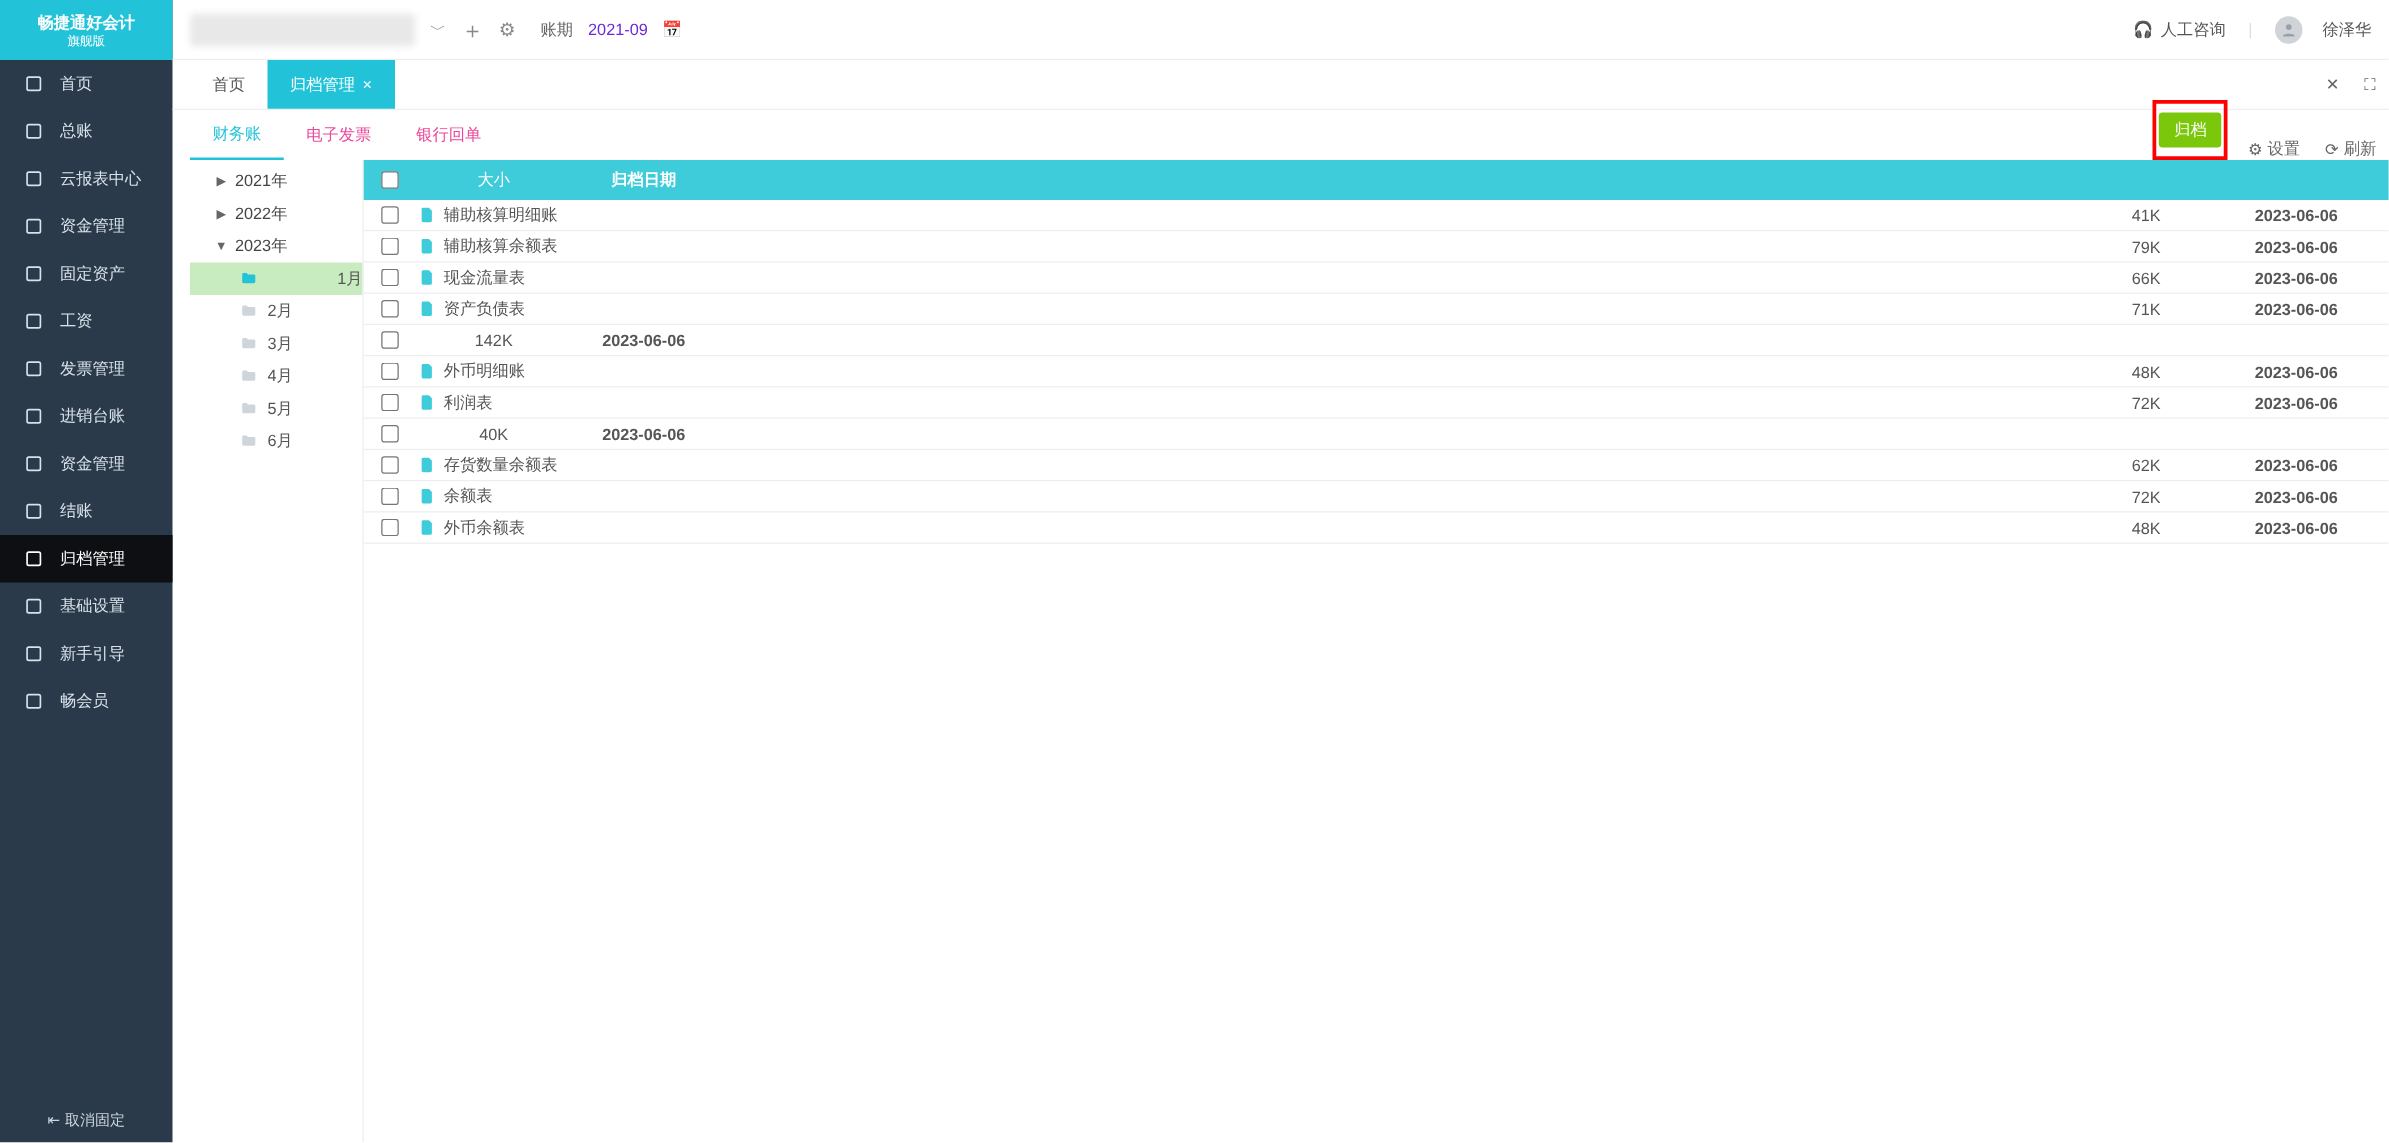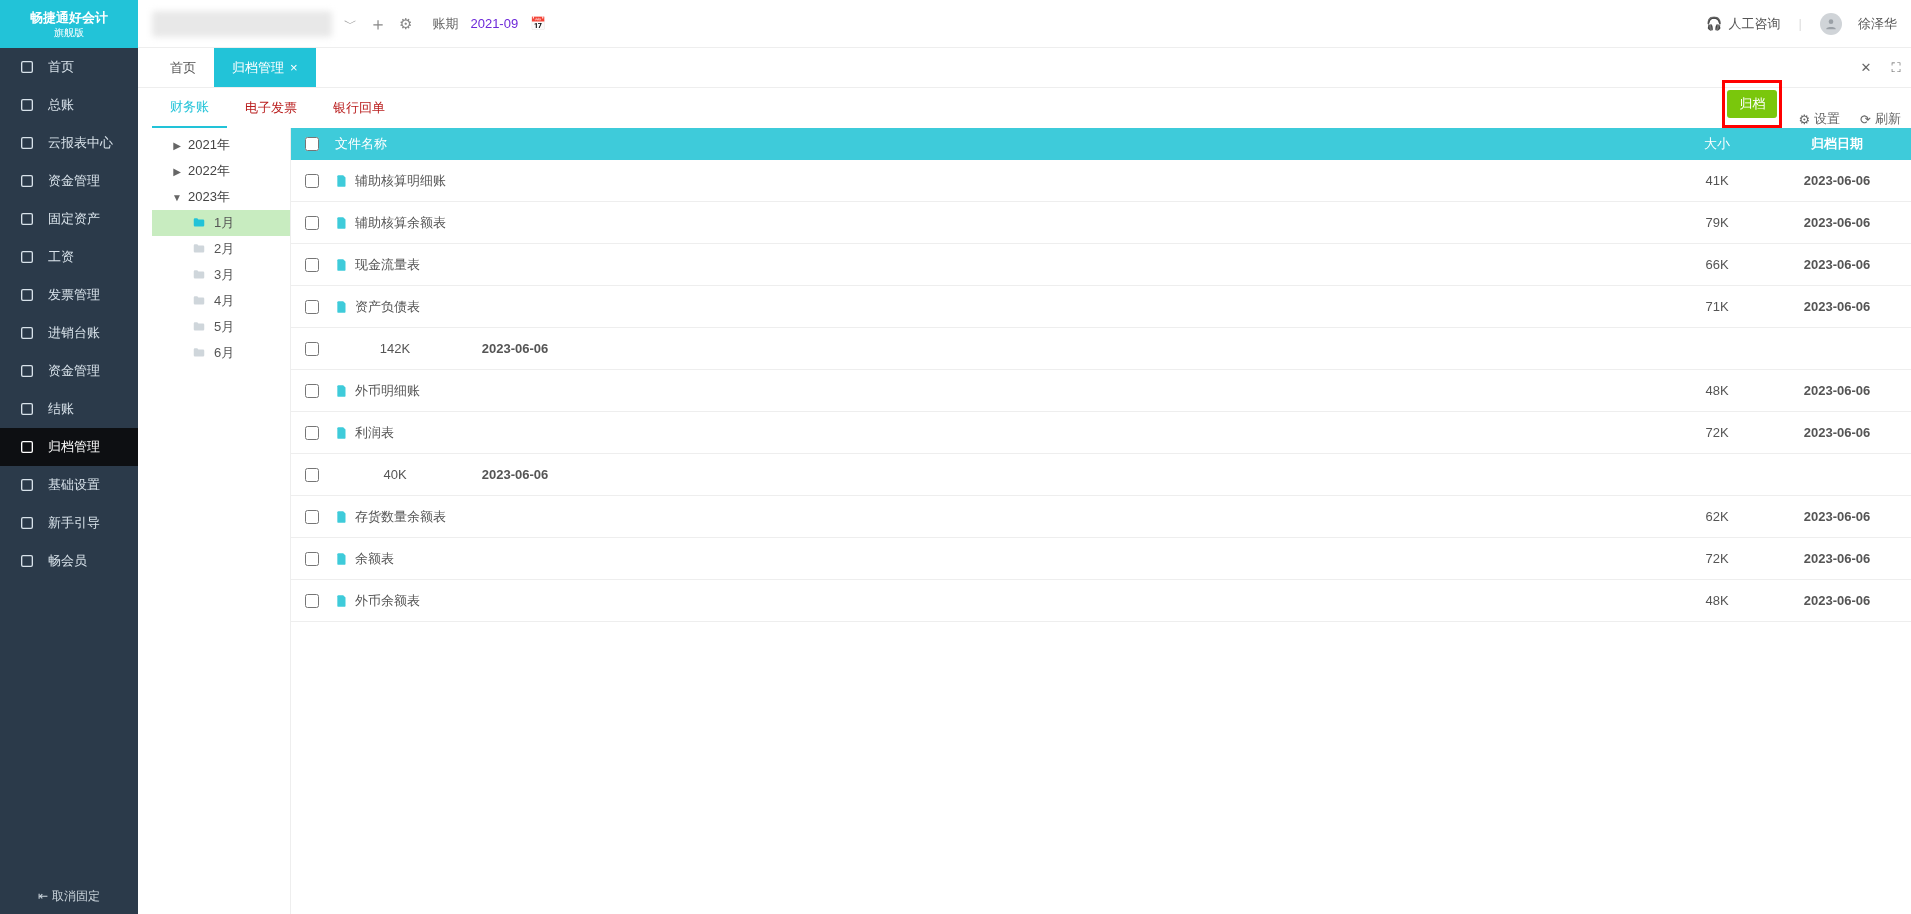--- a/index.html
+++ b/index.html
@@ -35,21 +35,21 @@
 
 .tabs { height: 40px; display: flex; align-items: stretch; border-bottom: 1px solid #eee; padding-left: 14px; }
 .tab { display: flex; align-items: center; padding: 0 18px; color: #555; cursor: pointer; gap: 6px; }
 .tab.active { background: #22c3d8; color: #fff; }
 .tabs .grow { flex: 1; }
 .wctrl { width: 30px; display: flex; align-items: center; justify-content: center; color: #666; cursor: pointer; }
 
 
 .content { flex: 1; display: flex; flex-direction: column; padding: 0 0 0 14px; }
 .subtabs-row { height: 40px; display: flex; align-items: flex-end; }
-.subtab { padding: 0 18px; height:40px; display:flex; align-items:center; cursor: pointer; color: #b91c1c; }
+.subtab { padding: 0 18px; height:40px; display:flex; align-items:center; cursor: pointer; color: #ec4899; }
 .subtab.active { color: #22c3d8; border-bottom: 2px solid #22c3d8; }
 .subtabs-row .grow { flex: 1; }
 .archive-btn { height: 28px; padding: 0 12px; background: #7ac70c; color: #fff; border: none; border-radius: 3px; cursor: pointer; font-size: 13px; }
 .archive-highlight { border: 3px solid #ff0000; padding: 7px 2px; margin-right: 6px; }
 .tlink { display: flex; align-items: center; gap: 4px; color: #666; cursor: pointer; margin: 0 10px; }
 
 
 .body { flex: 1; display: flex; }
 
 .tree { width: 138px; padding-top: 4px; }
@@ -59,21 +59,21 @@
 .tree-month { display: flex; align-items: center; height: 26px; padding-left: 40px; gap: 8px; cursor: pointer; color: #555; }
 .folder-g { color: #cfd6db; }
 .folder-b { color: #22c3d8; }
 
 .table-wrap { flex: 1; border-left: 1px solid #eee; display: flex; flex-direction: column; }
 .thead { height: 32px; background: #3ecbda; color: #fff; display: flex; align-items: center; padding: 0 14px; }
 .col-check { width: 30px; display:flex; align-items:center; }
 .col-name { flex: 1; }
 .col-size { width: 120px; text-align: center; }
 .col-date { width: 120px; text-align: center; font-weight: bold; }
-.trow { height: 42px; display: flex; align-items: center; padding: 0 14px; border-bottom: 1px solid #eee; color: #555; }
+.trow { height: 25px; display: flex; align-items: center; padding: 0 14px; border-bottom: 1px solid #eee; color: #555; }
 .trow .col-name { display: flex; align-items: center; gap: 6px; }
 .file-ico { color: #3ecbda; font-size: 14px; }
 input[type="checkbox"]{ width:14px; height:14px; cursor:pointer;}
 
 svg { display: block; }
 </style>
 </head>
 <body>
 
 <div class="app">
@@ -272,21 +272,21 @@
               <span>2021年</span>
             </div>
             <div class="tree-node">
               <span class="tree-caret">▶</span>
               <span>2022年</span>
             </div>
             <div class="tree-node">
               <span class="tree-caret">▼</span>
               <span>2023年</span>
             </div>
-            <div class="tree-month tree-node selected" style="padding-left: 40px;">
+            <div class="tree-month tree-node selected" style="padding-left: 40px; justify-content: space-between;">
               <span class="folder-b">
                 <svg width="14" height="14" viewBox="0 0 24 24" fill="currentColor">
                   <path d="M3 6a2 2 0 012-2h4l2 2h8a2 2 0 012 2v8a2 2 0 01-2 2H5a2 2 0 01-2-2V6z"></path>
                 </svg>
               </span>
               <span>1月</span>
             </div>
             <div class="tree-month">
               <span class="folder-g">
                 <svg width="14" height="14" viewBox="0 0 24 24" fill="currentColor">
@@ -327,21 +327,20 @@
               </span>
               <span>6月</span>
             </div>
           </div>
 
         <div class="table-wrap">
           <div class="thead">
             <div class="col-check">
                 <input type="checkbox" style="">
               </div>
-            <div class="col-name">文件名称</div>
             <div class="col-size">大小</div>
             <div class="col-date">归档日期</div>
           </div>
           <div id="tbody">
               <div class="trow">
                 <div class="col-check">
                   <input type="checkbox" style="">
                 </div>
                 <div class="col-name">
                   <span class="file-ico">

